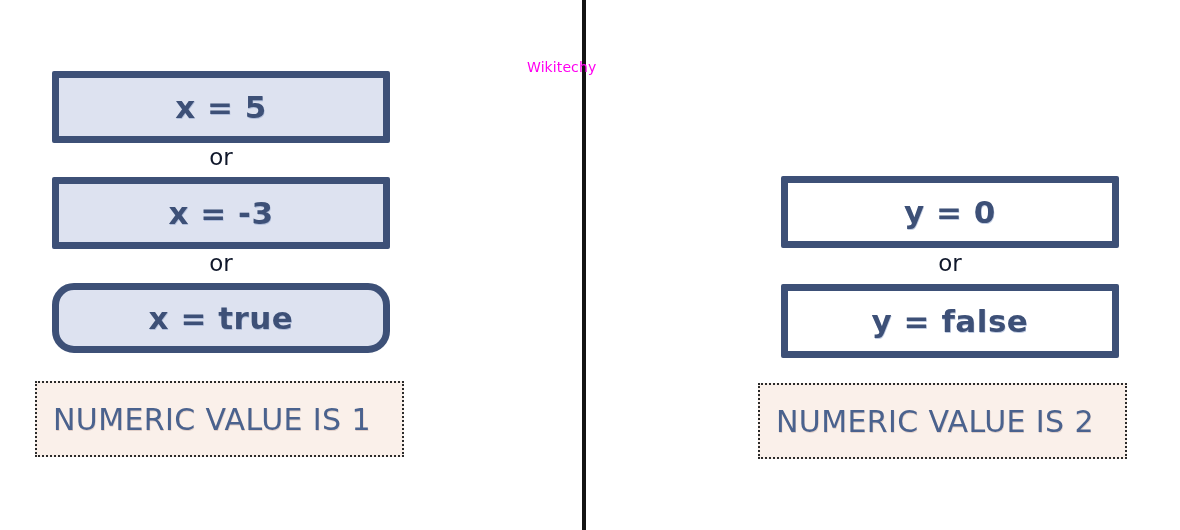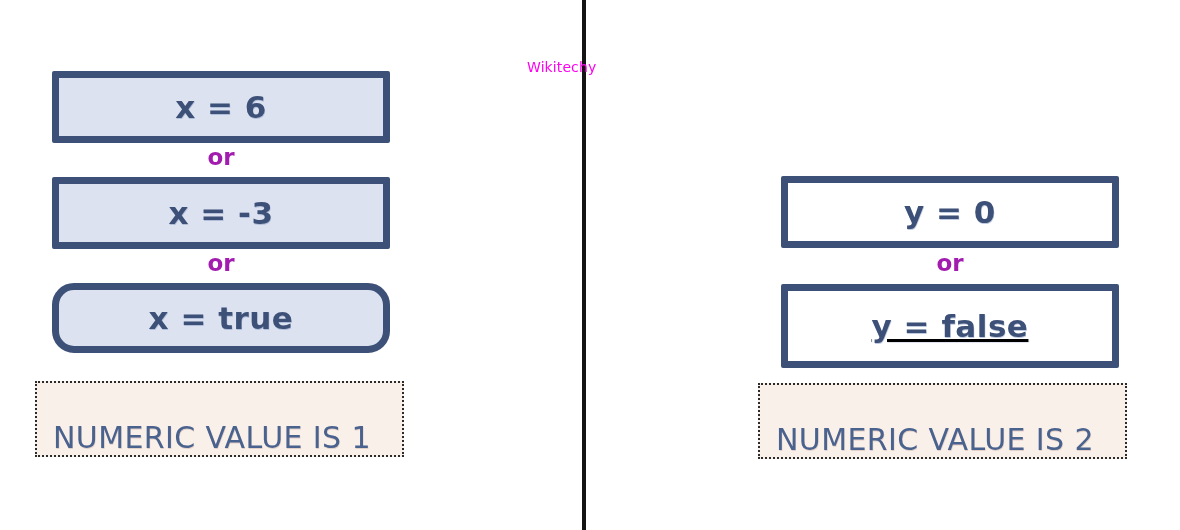--- a/index.html
+++ b/index.html
@@ -61,35 +61,35 @@
     color: #3d5077;
     letter-spacing: 0.5px;
     white-space: nowrap;
     text-shadow: 0.5px 0.5px 0 rgba(140,160,200,0.55);
   }
 
   
   .or-text {
     position: absolute;
     font-family: "DejaVu Sans", sans-serif;
-    font-weight: 700;
+    font-weight: 400;
     font-size: 23px;
-    color: #a21caf;
+    color: #0f172a;
     text-align: center;
     white-space: nowrap;
   }
 
   
   .dbox {
     position: absolute;
     box-sizing: border-box;
     border: 2px dotted #2b2b2b;
     background: #faf0ea;
     display: flex;
-    align-items: flex-end;
+    align-items: center;
     justify-content: flex-start;
   }
   .dbox-text {
     font-family: "DejaVu Sans", sans-serif;
     font-weight: 400;
     font-size: 30px;
     color: #4a628e;
     letter-spacing: 0.4px;
     white-space: nowrap;
     padding-left: 16px;
@@ -101,21 +101,21 @@
 
 <div id="canvas">
 
   <div class="divider"></div>
 
   <div class="watermark">Wikitechy</div>
 
   <div>
 
     <div class="vbox filled" style="left:52px; top:71px; width:338px; height:72px;">
-      <span class="vbox-text">x = 6</span>
+      <span class="vbox-text">x = 5</span>
     </div>
 
     <div class="or-text" style="left:52px; top:144px; width:338px;">or</div>
 
     <div class="vbox filled" style="left:52px; top:177px; width:338px; height:72px;">
       <span class="vbox-text">x = -3</span>
     </div>
 
     <div class="or-text" style="left:52px; top:250px; width:338px;">or</div>
 
@@ -130,21 +130,21 @@
   </div>
 
   <div>
 
     <div class="vbox hollow" style="left:781px; top:176px; width:338px; height:72px;">
       <span class="vbox-text">y = 0</span>
     </div>
 
     <div class="or-text" style="left:781px; top:250px; width:338px;">or</div>
 
-    <div class="vbox hollow" style="left:781px; top:284px; width:338px; height:84px;text-decoration:underline;">
+    <div class="vbox hollow" style="left:781px; top:284px; width:338px; height:74px;">
       <span class="vbox-text">y = false</span>
     </div>
 
     <div class="dbox" style="left:758px; top:383px; width:369px; height:76px;">
       <span class="dbox-text">NUMERIC VALUE IS 2</span>
     </div>
 
   </div>
 
 </div>

